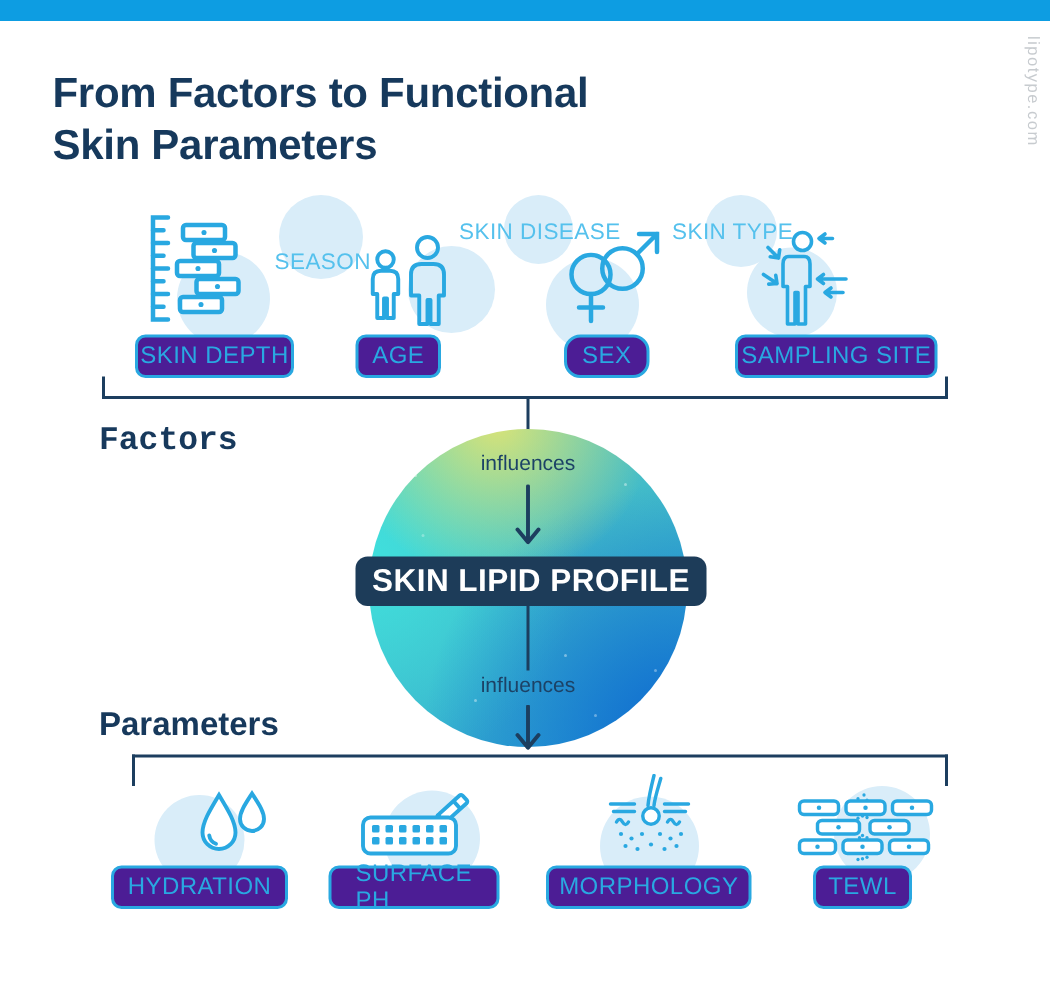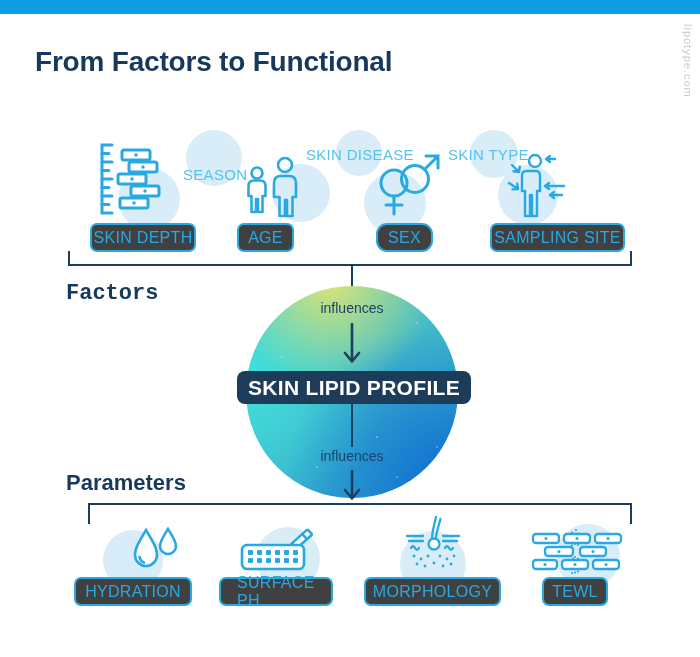--- a/index.html
+++ b/index.html
@@ -26,21 +26,21 @@
   }
   .title{
     position:absolute;left:35px;top:44px;
     font-size:28px;font-weight:bold;color:#16395c;line-height:35px;letter-spacing:-0.2px;
   }
   .bgc{position:absolute;border-radius:50%;background:var(--icon-circle-bg);}
   .float-label{position:absolute;font-size:15px;color:var(--light-label-blue);letter-spacing:0.3px;}
   .icon{position:absolute;color:var(--accent-blue);}
   .label-box{
     position:absolute;box-sizing:border-box;height:29px;border:2px solid var(--accent-blue);
-    border-radius:7px;background:#404040;color:var(--accent-blue);
+    border-radius:7px;background:#4c1d95;color:var(--accent-blue);
     display:flex;align-items:center;justify-content:center;
     font-size:16px;letter-spacing:0.3px;
   }
   .section-label{position:absolute;font-size:22px;font-weight:bold;color:#17395c;}
   .bracket-top{
     position:absolute;left:68px;top:251px;width:564px;height:15px;box-sizing:border-box;
     border-left:2px solid var(--navy);border-right:2px solid var(--navy);border-bottom:2px solid var(--navy);
   }
   .bracket-bottom{
     position:absolute;left:88px;top:503px;width:544px;height:21px;box-sizing:border-box;
@@ -81,20 +81,21 @@
 <body>
 
 <div class="canvas">
 
   <div class="topbar"></div>
 
   <div class="watermark">lipotype.com</div>
 
   <div class="title">
     <div>From Factors to Functional</div>
+    <div>Skin Parameters</div>
   </div>
 
   <div class="bgc" style="left:186px;top:130px;width:56px;height:56px;"></div>
   <div class="bgc" style="left:118px;top:168px;width:62px;height:62px;"></div>
   <div class="bgc" style="left:272px;top:164px;width:58px;height:58px;"></div>
   <div class="bgc" style="left:336px;top:130px;width:46px;height:46px;"></div>
   <div class="bgc" style="left:364px;top:172px;width:62px;height:62px;"></div>
   <div class="bgc" style="left:470px;top:130px;width:48px;height:48px;"></div>
   <div class="bgc" style="left:498px;top:165px;width:60px;height:60px;"></div>
 

